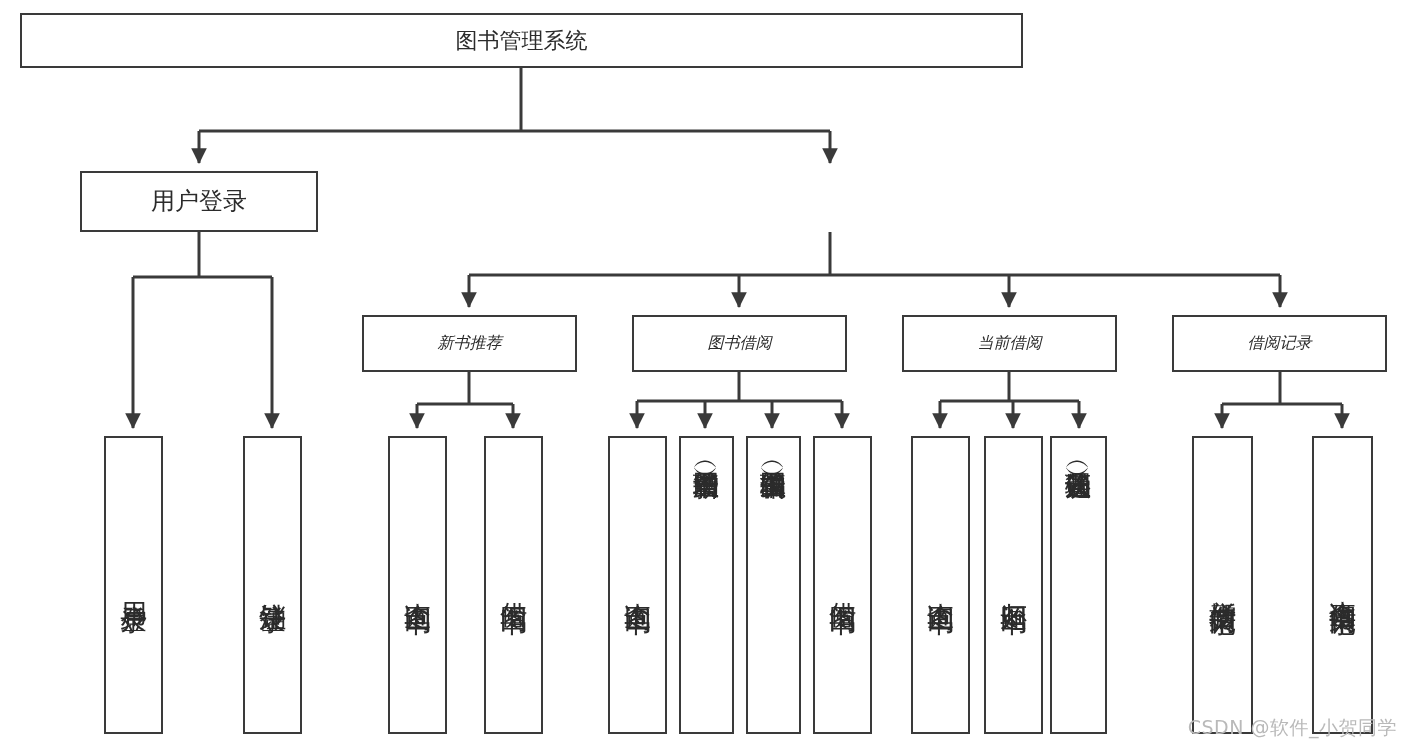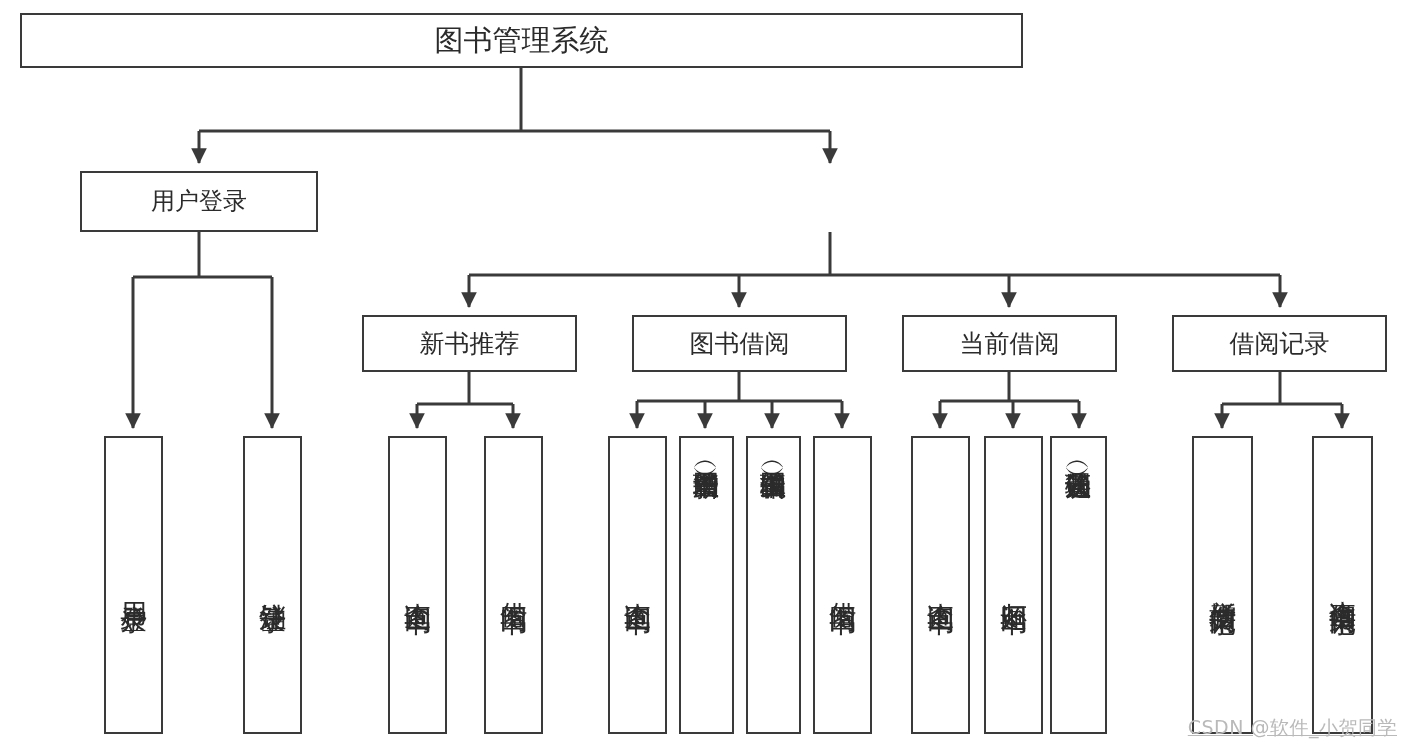--- a/index.html
+++ b/index.html
@@ -27,23 +27,23 @@
     z-index:2;
   }
   .node .lbl{
     display:block;
     text-align:center;
     line-height:1.18;
     white-space:pre;
   }
 
   
-  .tier-root .lbl{font-size:29px;}
+  .tier-root .lbl{font-size:22px;}
   .tier-2   .lbl{font-size:24px;}
-  .tier-3   .lbl{font-size:25px;}
+  .tier-3   .lbl{font-size:16px;font-style:italic;}
 
   
   .leaf{
     border-width:2.5px;
   }
   .leaf .lbl{
     writing-mode:vertical-rl;
     text-orientation:upright;
     font-size:27px;
     line-height:1.06;
@@ -65,21 +65,20 @@
   
   #watermark{
     position:absolute;
     right:8px;bottom:6px;
     font-size:19px;
     color:#b9b9b9;
     letter-spacing:.5px;
     z-index:5;
     white-space:nowrap;
     pointer-events:none;
-    text-decoration:underline;
   }
 </style>
 </head>
 <body>
 
 <div id="canvas">
 
   <svg id="wires" viewBox="0 0 1405 747" width="1405" height="747">
     <defs>
       <marker id="arw" viewBox="0 0 10 10" refX="9.4" refY="5" markerWidth="5.2" markerHeight="5.2" orient="auto-start-reverse">

